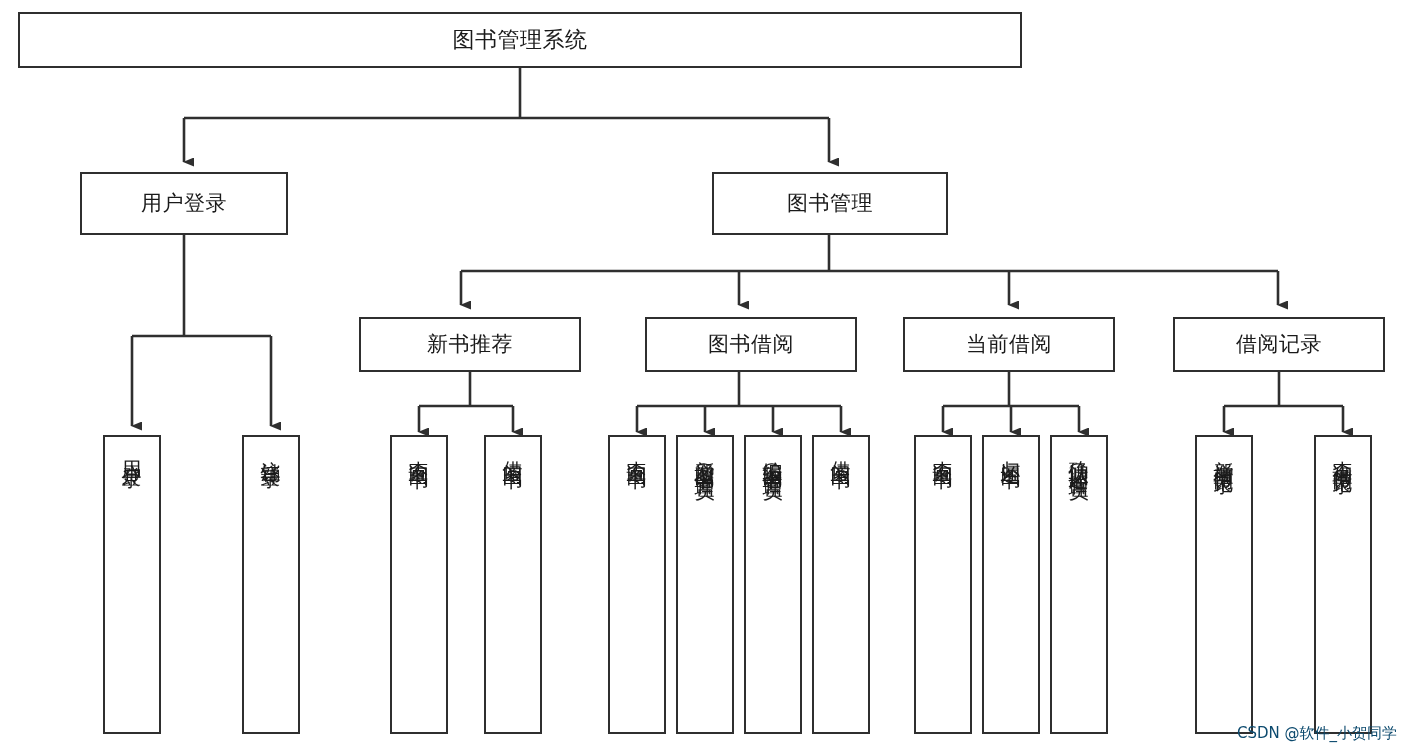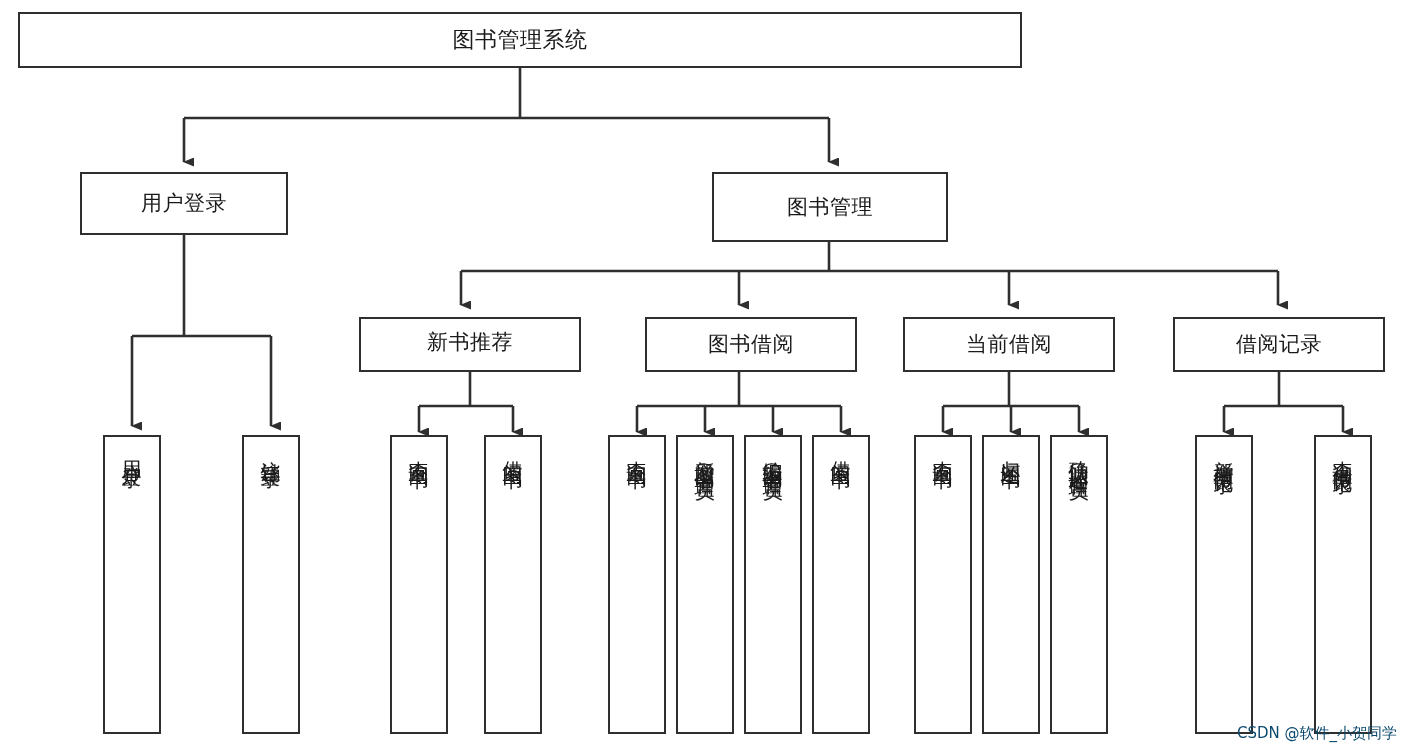--- a/index.html
+++ b/index.html
@@ -130,25 +130,25 @@
   </svg>
 
   <div class="node h root" style="left:18px; top:12px; width:1004px; height:56px;">
     <span class="node-label">图书管理系统</span>
   </div>
 
   <div class="node h" style="left:80px; top:172px; width:208px; height:63px;">
     <span class="node-label">用户登录</span>
   </div>
 
-  <div class="node h" style="left:712px; top:172px; width:236px; height:70px;">
+  <div class="node h" style="left:712px; top:172px; width:236px; height:63px;">
     <span class="node-label">图书管理</span>
   </div>
 
-  <div class="node h" style="left:359px; top:317px; width:222px; height:55px;font-family:Liberation Mono, monospace;">
+  <div class="node h" style="left:359px; top:317px; width:222px; height:55px;">
     <span class="node-label">新书推荐</span>
   </div>
 
   <div class="node h" style="left:633px; top:317px; width:212px; height:55px;margin-left:12px;">
     <span class="node-label">图书借阅</span>
   </div>
 
   <div class="node h" style="left:903px; top:317px; width:212px; height:55px;">
     <span class="node-label">当前借阅</span>
   </div>

